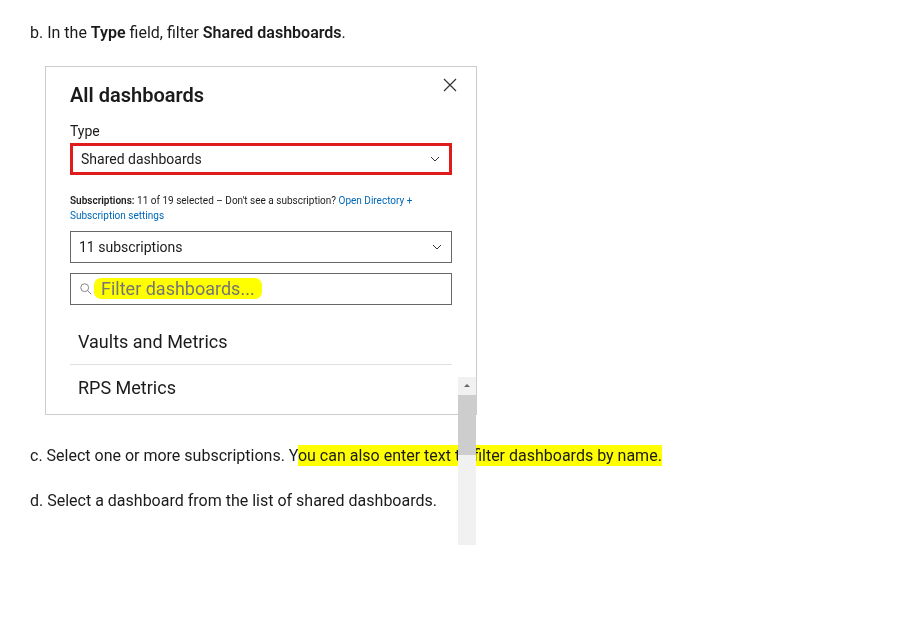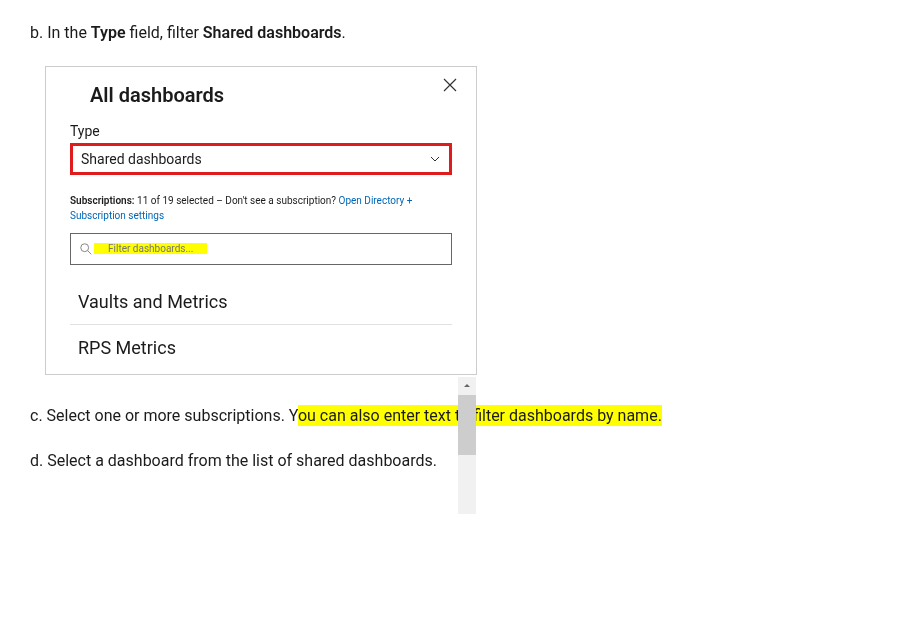--- a/index.html
+++ b/index.html
@@ -39,21 +39,20 @@
     .dialog-header {
       display: flex;
       justify-content: space-between;
       align-items: flex-start;
       padding: 16px 24px 8px 24px;
     }
     .dialog-title {
       font-size: 20px;
       font-weight: 600;
       color: #1b1b1b;
-      margin-left: 20px;
     }
     .close-btn {
       font-size: 18px;
       color: #333;
       cursor: pointer;
       line-height: 1;
       padding: 2px;
       margin-right: -8px;
       margin-top: -8px;
     }
@@ -117,24 +116,25 @@
       padding: 0 8px;
       background: #ffffff;
     }
     .search-icon svg {
       width: 14px;
       height: 14px;
       display: block;
     }
     .filter-placeholder {
       color: #767676;
-      font-size: 10px;
+      font-size: 18px;
       background: #ffff00;
-      padding: 0 14px;
+      padding: 0 7px;
       margin-left: 1px;
+      border-radius: 7px;
     }
     .dashboard-list {
       margin-top: 14px;
     }
     .dashboard-item {
       padding: 12px 8px;
       font-size: 18px;
       border-bottom: 1px solid #e1e1e1;
       cursor: pointer;
     }
@@ -208,20 +208,28 @@
           <svg viewBox="0 0 12 12">
               <path d="M2 4 L6 8 L10 4" stroke="#333" stroke-width="1" fill="none"></path>
             </svg>
         </span>
       </div>
 
       <div class="subs-text">
         <strong>Subscriptions:</strong><span> 11 of 19 selected</span><span> – Don't see a subscription? </span><span class="link">Open Directory + Subscription settings</span>
       </div>
 
+      <div class="dropdown subs-dropdown">
+        <span>11 subscriptions</span>
+        <span class="chevron">
+          <svg viewBox="0 0 12 12">
+              <path d="M2 4 L6 8 L10 4" stroke="#333" stroke-width="1" fill="none"></path>
+            </svg>
+        </span>
+      </div>
 
       <div class="filter-input-wrap">
         <span class="search-icon">
           <svg viewBox="0 0 16 16">
               <circle cx="6.5" cy="6.5" r="4.5" stroke="#767676" stroke-width="1" fill="none"></circle>
               <path d="M10 10 L14 14" stroke="#767676" stroke-width="1"></path>
             </svg>
         </span>
         <span class="filter-placeholder">Filter dashboards...</span>
       </div>

